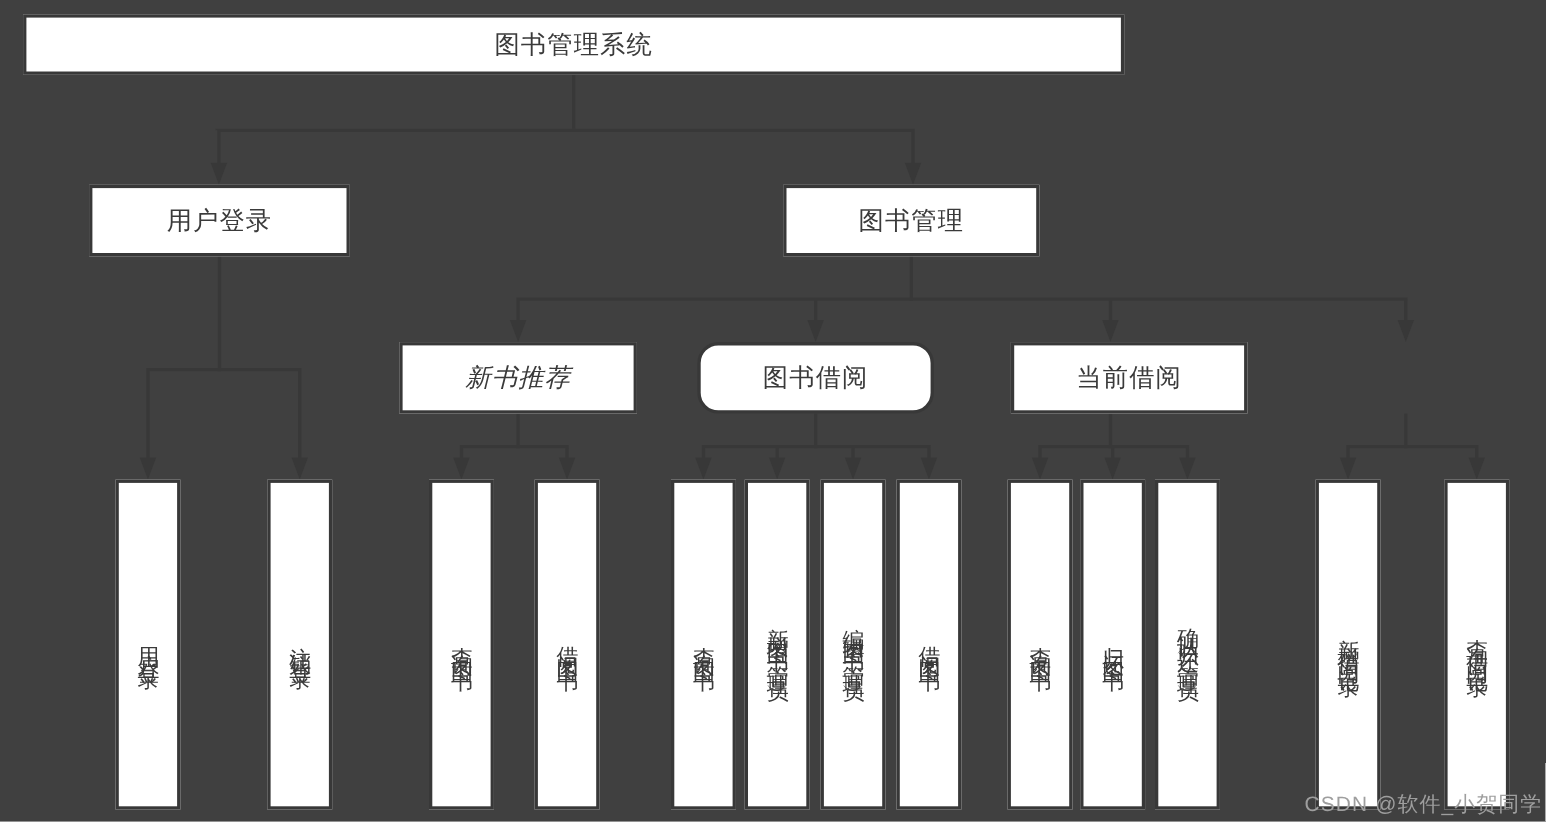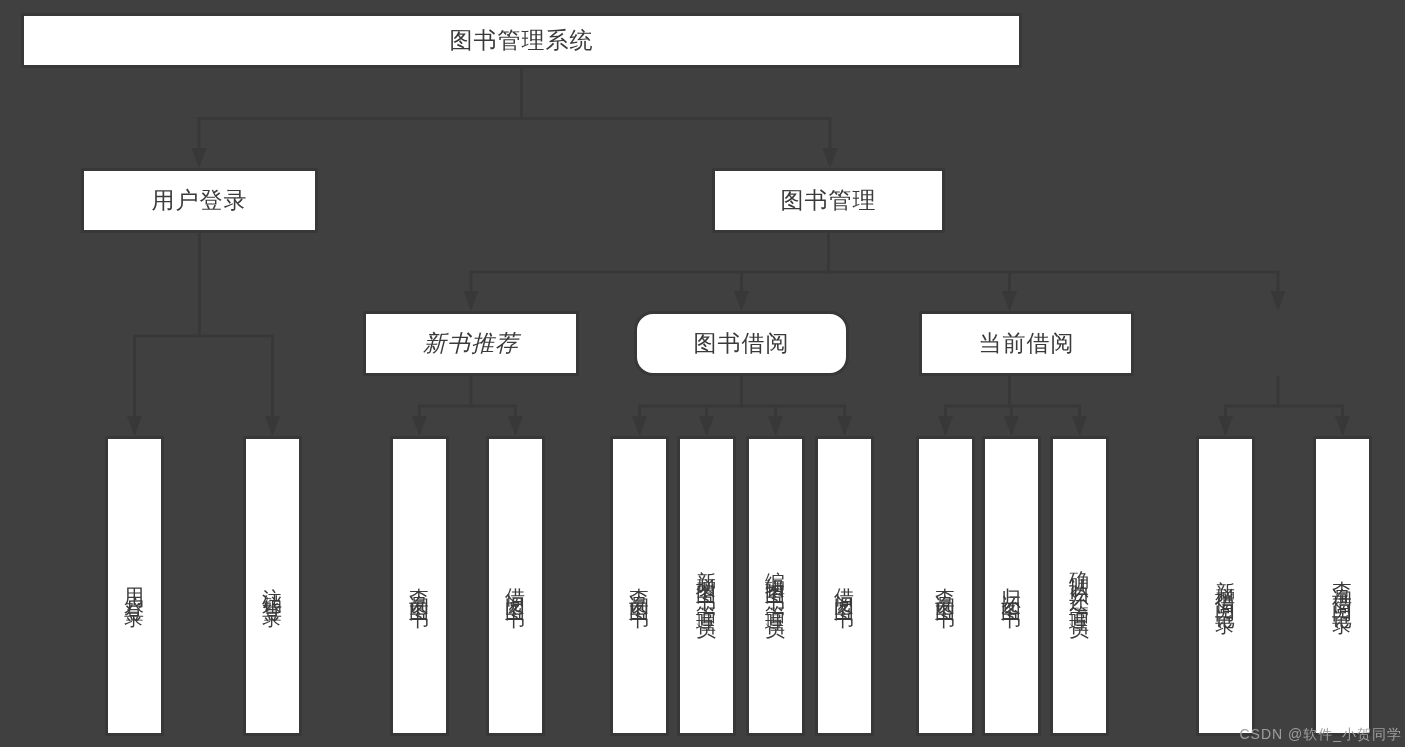--- a/index.html
+++ b/index.html
@@ -47,21 +47,21 @@
     text-orientation: mixed;
     font-size: 20px;
     letter-spacing: 7px;
     line-height: 1;
     white-space: nowrap;
   }
   .watermark {
     position: absolute;
     right: 3px;
     bottom: 3px;
-    font-size: 14px;
+    font-size: 19px;
     letter-spacing: 1px;
     color: #9e9e9e;
     white-space: nowrap;
     z-index: 5;
     text-align: right;
   }
 </style>
 </head>
 <body>
 

